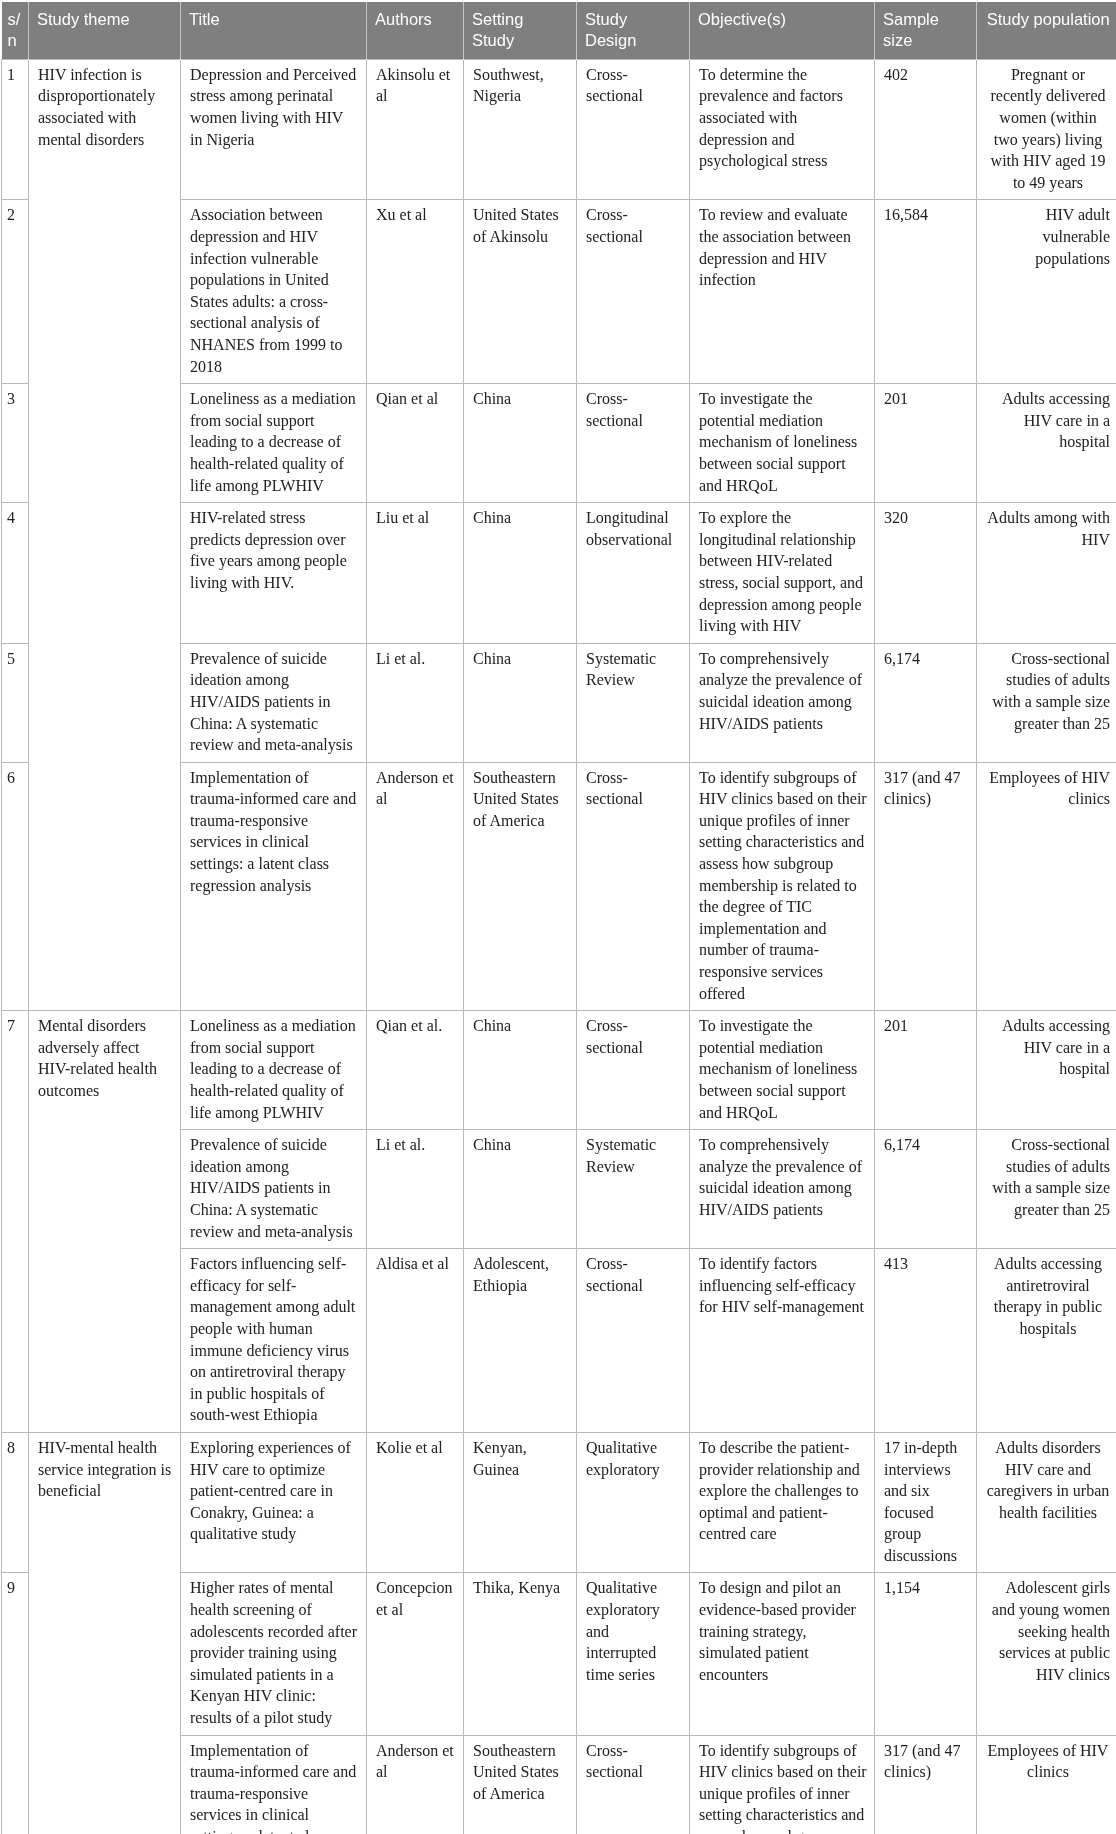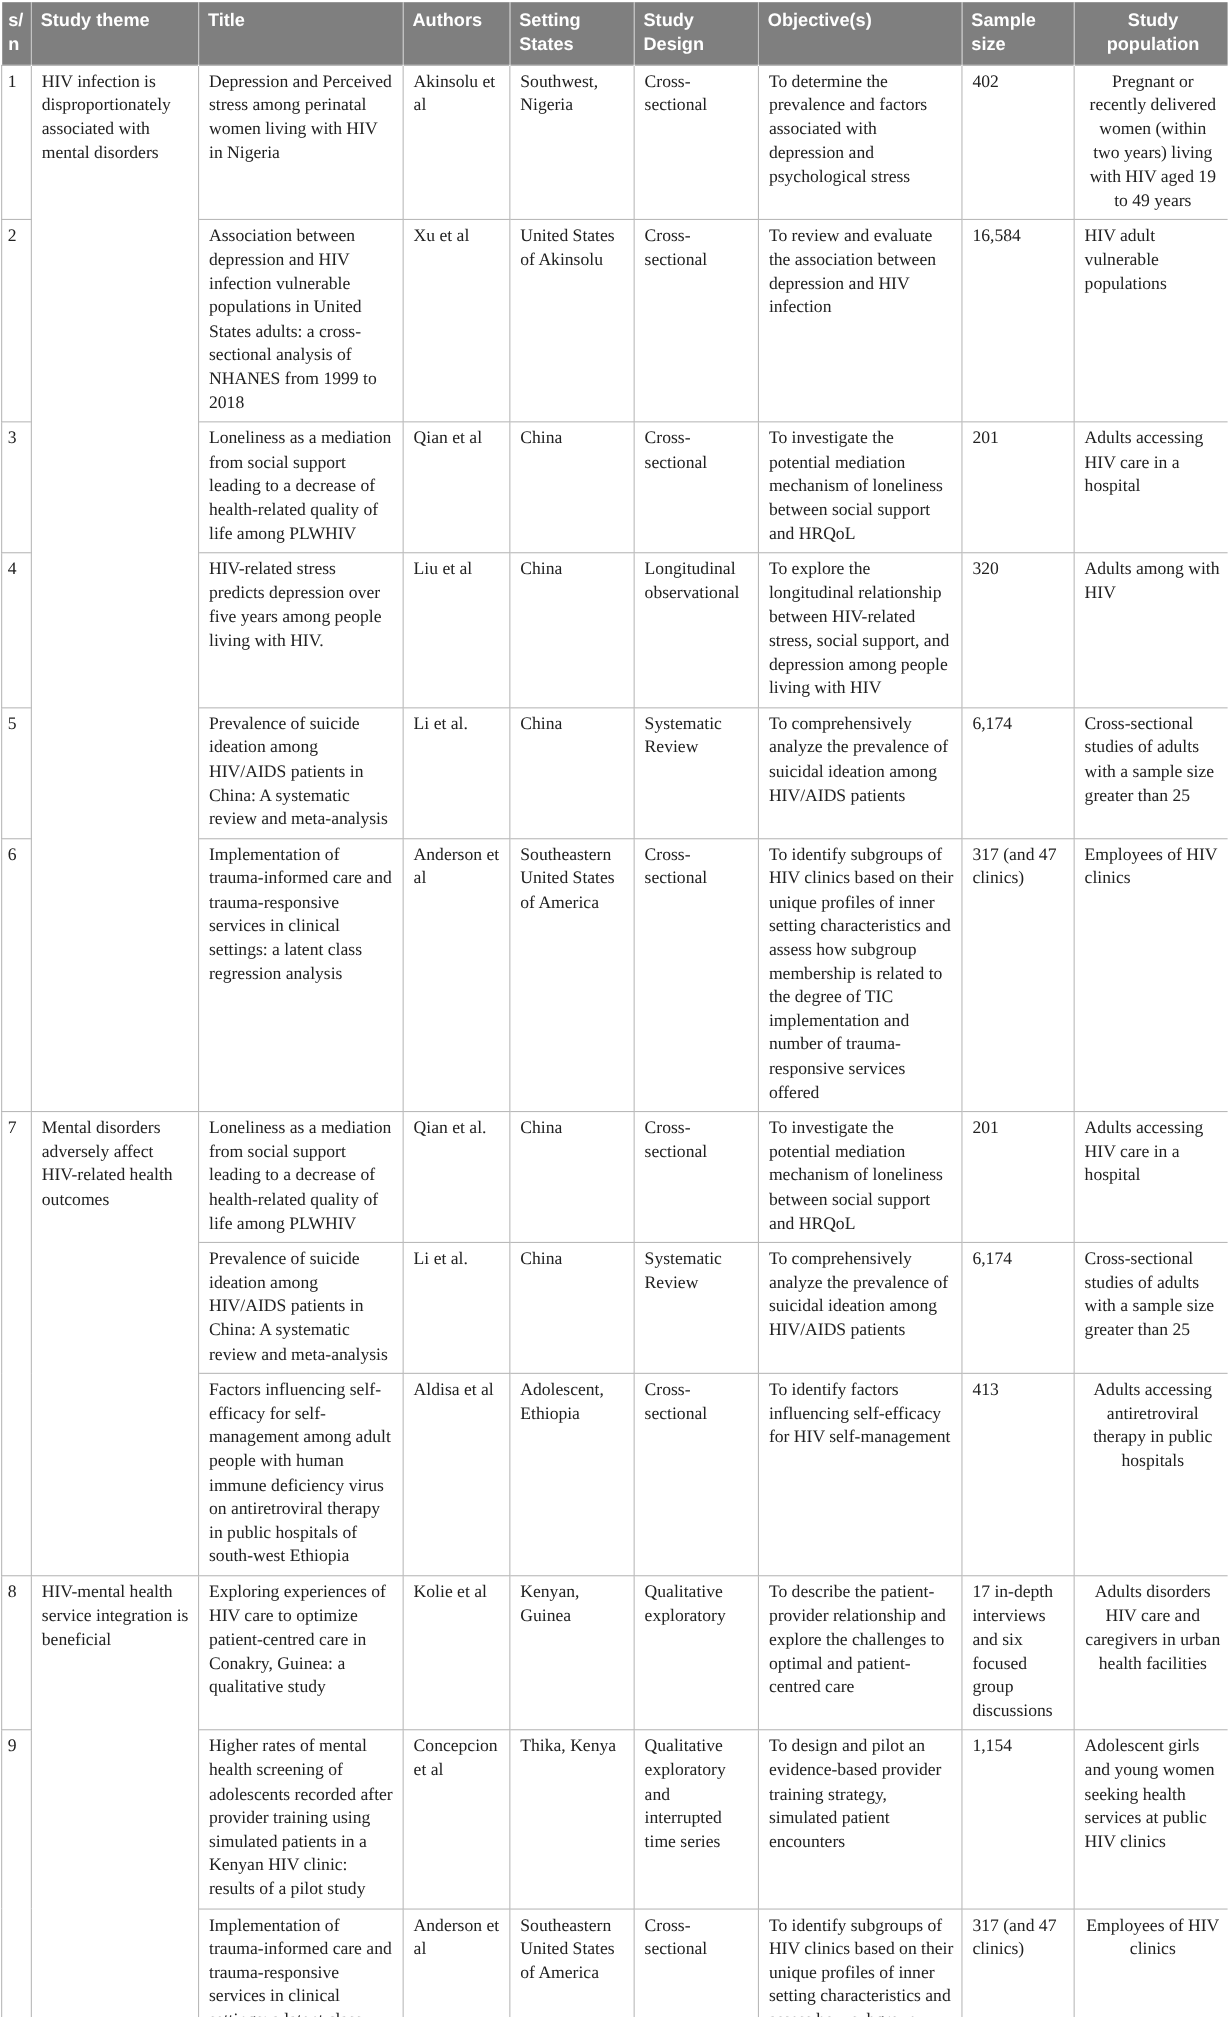--- a/index.html
+++ b/index.html
@@ -31,42 +31,42 @@
   col.c-authors{width:97px;}
   col.c-setting{width:113px;}
   col.c-design{width:113px;}
   col.c-objective{width:185px;}
   col.c-sample{width:102px;}
   col.c-population{width:141px;}
   thead th{
     background:var(--header-bg);
     color:var(--header-text);
     font-family:"Liberation Sans","DejaVu Sans",sans-serif;
-    font-weight:700;
+    font-weight:400;
     font-size:16.5px;
     line-height:1.3;
     text-align:left;
     vertical-align:top;
     padding:7px 6px 7px 8px;
     border-left:1px solid var(--header-divider);
     height:53px;
     margin-left:10px;
   }
   thead th:first-child{border-left:none;word-break:break-all;padding-left:6px;}
   thead th.th-center{text-align:center;}
   tbody td{
     border:1px solid var(--grid);
     vertical-align:top;
     font-size:16px;
     line-height:1.35;
     padding:4px 7px 6px 9px;
     background:#ffffff;
   }
   td.col-sn{padding-left:5px;padding-right:2px;}
-  td.align-center{text-align:left;}
+  td.align-center{text-align:right;}
   td.align-left{text-align:center;}
 </style>
 </head>
 <body>
 
 <table>
   <colgroup>
     <col class="c-sn">
       <col class="c-theme">
       <col class="c-title">
@@ -76,21 +76,21 @@
       <col class="c-objective">
       <col class="c-sample">
       <col class="c-population">
   </colgroup>
   <thead>
     <tr id="header-row">
         <th>s/n</th>
         <th>Study theme</th>
         <th>Title</th>
         <th>Authors</th>
-        <th>Setting States</th>
+        <th>Setting Study</th>
         <th>Study Design</th>
         <th>Objective(s)</th>
         <th>Sample size</th>
         <th class="th-center">Study population</th>
       </tr>
   </thead>
   <tbody id="table-body">
       <tr>
         <td class="col-sn">1</td>
         <td class="col-theme" rowspan="6">HIV infection is disproportionately associated with mental disorders</td>

